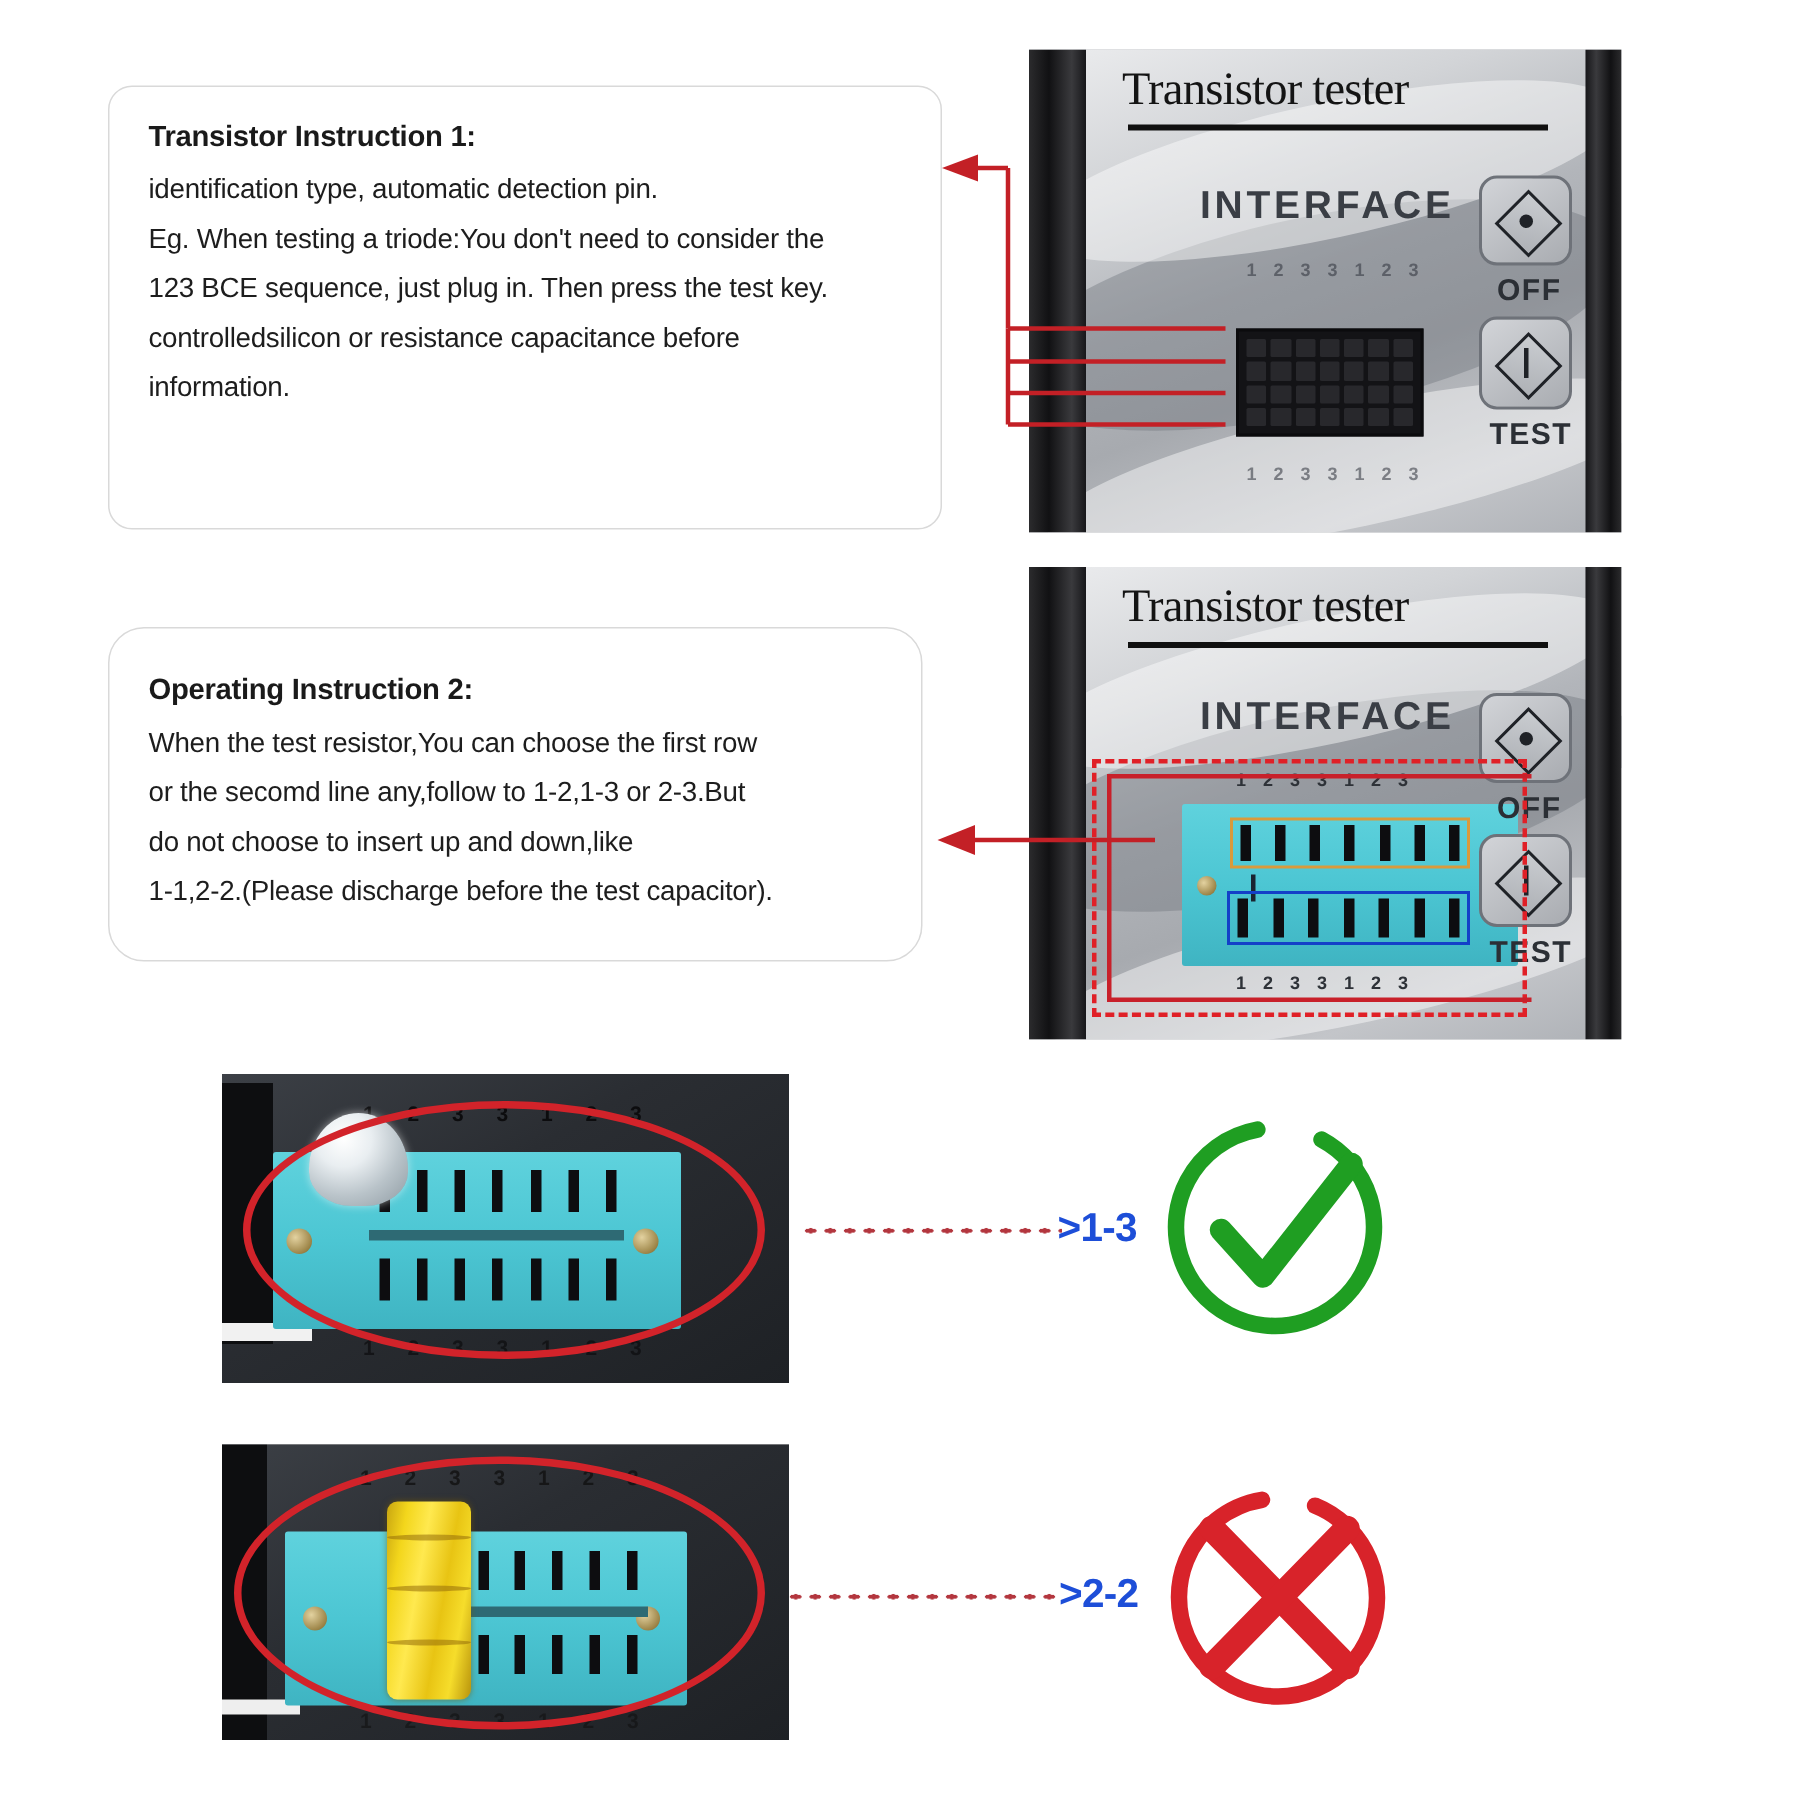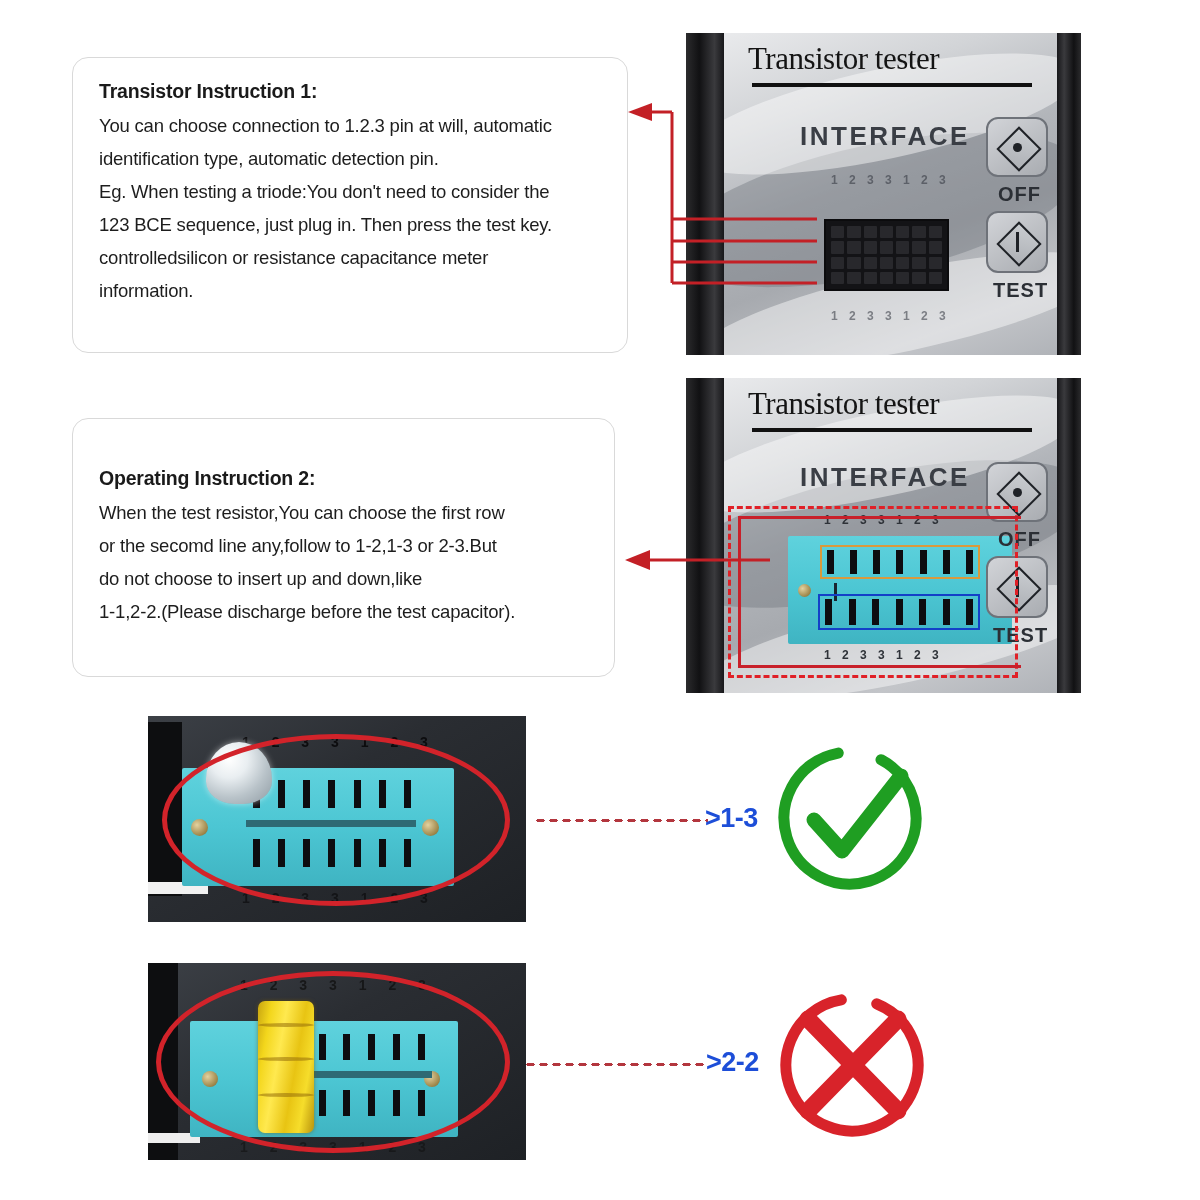--- a/index.html
+++ b/index.html
@@ -33,22 +33,22 @@
     margin-bottom: 6px;
   }
   .callout .bodyline {
     font-size: 18.5px;
     color: #1d1d1d;
     line-height: 33px;
     letter-spacing: -0.2px;
     white-space: nowrap;
   }
   #callout-1 { left: 72px; top: 57px; width: 556px; height: 296px; }
-  #callout-2 { left: 72px; top: 418px; width: 543px; height: 259px;
-               display: flex; flex-direction: column; justify-content: center; }
+  #callout-2 { left: 72px; top: 418px; width: 543px; height: 223px;
+               display: flex; flex-direction: column; justify-content: center; border-radius: 24px; }
 
   
   .device {
     position: absolute;
     overflow: hidden;
     background: #b9bcc0;
   }
   #device-1 { left: 686px; top: 33px; width: 395px; height: 322px; }
   #device-2 { left: 686px; top: 378px; width: 395px; height: 315px; }
 
@@ -238,25 +238,24 @@
   }
   .mark { position: absolute; }
 </style>
 </head>
 <body>
 
 <div class="page">
 
   <div class="callout" id="callout-1">
     <div class="headline">Transistor Instruction 1:</div>
-    <div class="bodyline">You can choose connection to 1.2.3 pin at will, automatic</div>
     <div class="bodyline">identification type, automatic detection pin.</div>
     <div class="bodyline">Eg. When testing a triode:You don't need to consider the</div>
     <div class="bodyline">123 BCE sequence, just plug in. Then press the test key.</div>
-    <div class="bodyline">controlledsilicon or resistance capacitance meter</div>
+    <div class="bodyline">controlledsilicon or resistance capacitance before</div>
     <div class="bodyline">information.</div>
   </div>
 
   <div class="callout" id="callout-2">
     <div class="headline">Operating Instruction 2:</div>
     <div class="bodyline">When the test resistor,You can choose the first row</div>
     <div class="bodyline">or the secomd line any,follow to 1-2,1-3 or 2-3.But</div>
     <div class="bodyline">do not choose to insert up and down,like</div>
     <div class="bodyline">1-1,2-2.(Please discharge before the test capacitor).</div>
   </div>

